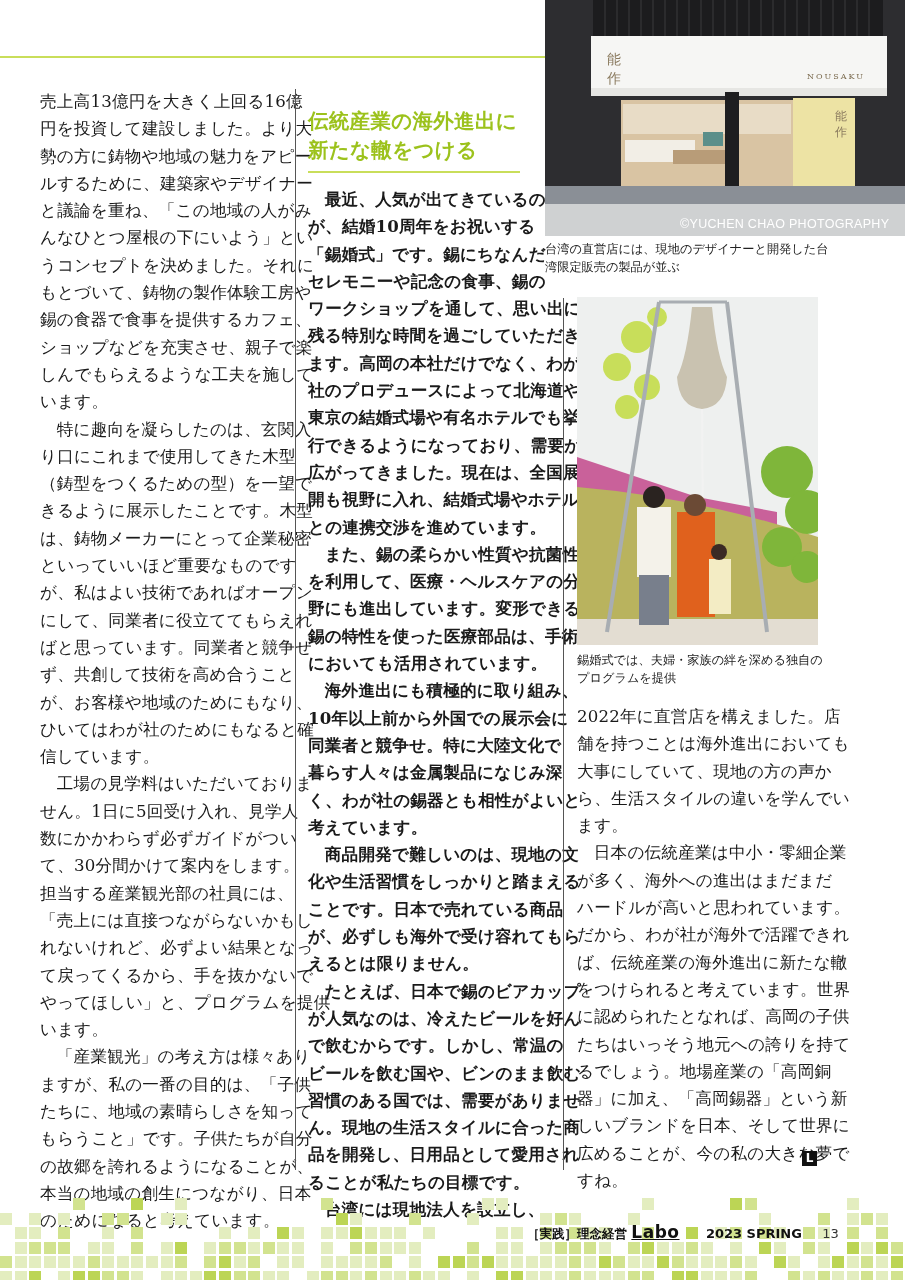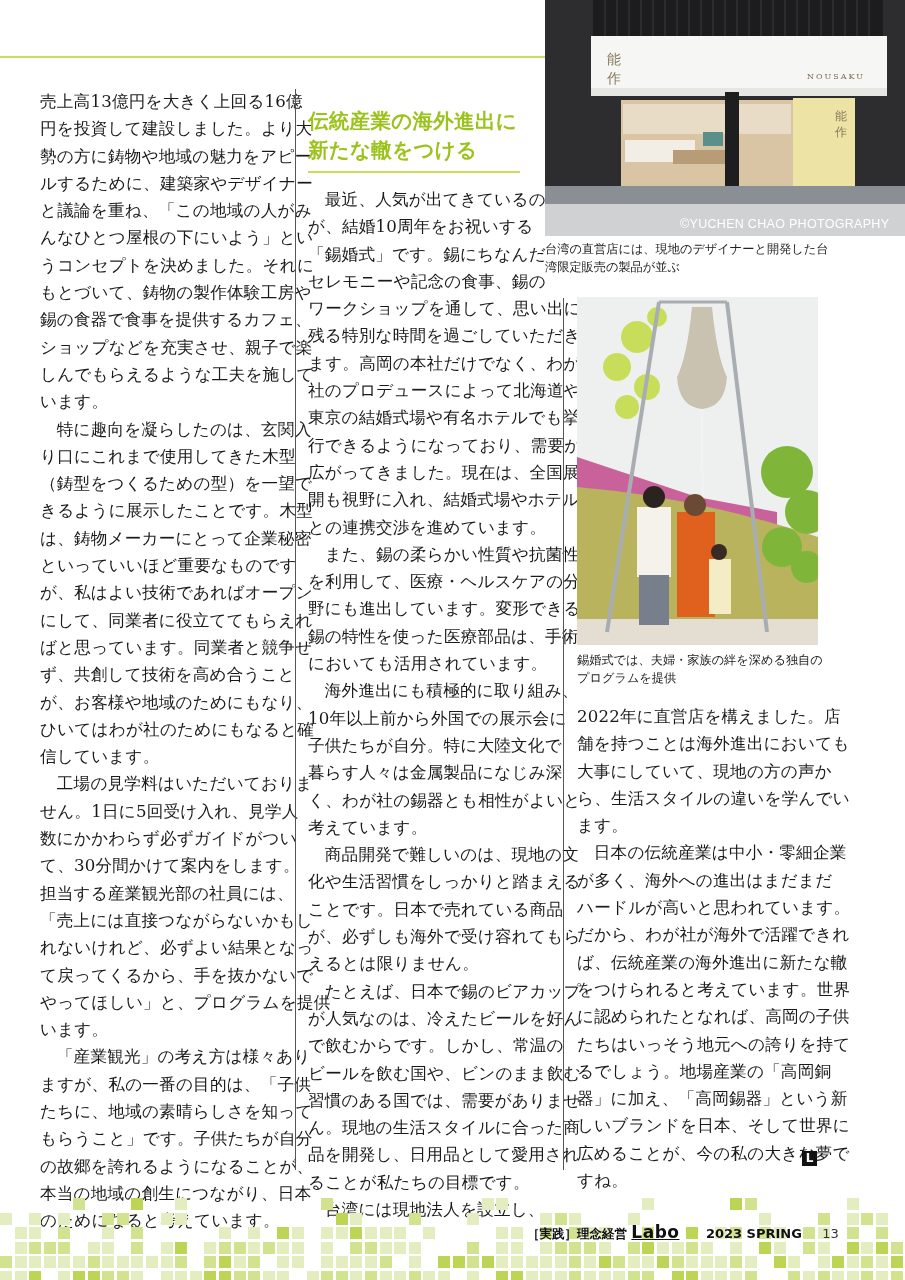--- a/index.html
+++ b/index.html
@@ -2,21 +2,21 @@
 <html><head>
 <meta charset="utf-8">
 <style>
   html, body { margin:0; padding:0; }
   body { width:905px; height:1280px; position:relative; background:#ffffff; overflow:hidden;
          font-family:"DejaVu Serif","Liberation Serif",serif; color:#1a1a1a; }
   .topline { position:absolute; left:0; top:56px; width:545px; height:2px; background:#c9de5a; }
   .col { position:absolute; font-size:16.6px; line-height:27.3px; letter-spacing:0.2px; }
   .col p { margin:0; white-space:nowrap; }
   .col1 { left:40px; top:88px; width:248px; }
-  .col2 { left:308px; top:186px; width:248px; }
+  .col2 { left:308px; top:186px; width:248px;font-weight:bold; }
   .col3 { left:577px; top:703px; width:244px; }
   .divider { position:absolute; width:1px; background:#555; }
   .heading { position:absolute; left:308px; top:107px; width:215px;
              font-family:"DejaVu Sans","Liberation Sans",sans-serif; font-weight:bold;
              color:#9cc21c; font-size:20.5px; line-height:29px; letter-spacing:0.3px; }
   .heading-rule { position:absolute; left:308px; top:171px; width:212px; height:2px; background:#c9de5a; }
   .photo1 { position:absolute; left:545px; top:0; width:360px; height:236px; overflow:hidden; background:#2b2b2d; }
   .photo2 { position:absolute; left:577px; top:297px; width:241px; height:348px; overflow:hidden; background:#eef0ef; }
   .caption { position:absolute; font-family:"DejaVu Sans","Liberation Sans",sans-serif; font-size:12.2px; line-height:18px; color:#222; white-space:nowrap; }
   .credit { position:absolute; left:680px; top:217px; font-family:"Liberation Sans","DejaVu Sans",sans-serif; font-size:12.5px; color:#ffffff; letter-spacing:0.3px; }
@@ -101,21 +101,21 @@
     <p>広がってきました。現在は、全国展</p>
     <p>開も視野に入れ、結婚式場やホテル</p>
     <p>との連携交渉を進めています。</p>
     <p>　また、錫の柔らかい性質や抗菌性</p>
     <p>を利用して、医療・ヘルスケアの分</p>
     <p>野にも進出しています。変形できる</p>
     <p>錫の特性を使った医療部品は、手術</p>
     <p>においても活用されています。</p>
     <p>　海外進出にも積極的に取り組み、</p>
     <p>10年以上前から外国での展示会に</p>
-    <p>子供たちが自分。特に大陸文化で</p>
+    <p>同業者と競争せ。特に大陸文化で</p>
     <p>暮らす人々は金属製品になじみ深</p>
     <p>く、わが社の錫器とも相性がよいと</p>
     <p>考えています。</p>
     <p>　商品開発で難しいのは、現地の文</p>
     <p>化や生活習慣をしっかりと踏まえる</p>
     <p>ことです。日本で売れている商品</p>
     <p>が、必ずしも海外で受け容れてもら</p>
     <p>えるとは限りません。</p>
     <p>　たとえば、日本で錫のビアカップ</p>
     <p>が人気なのは、冷えたビールを好ん</p>

